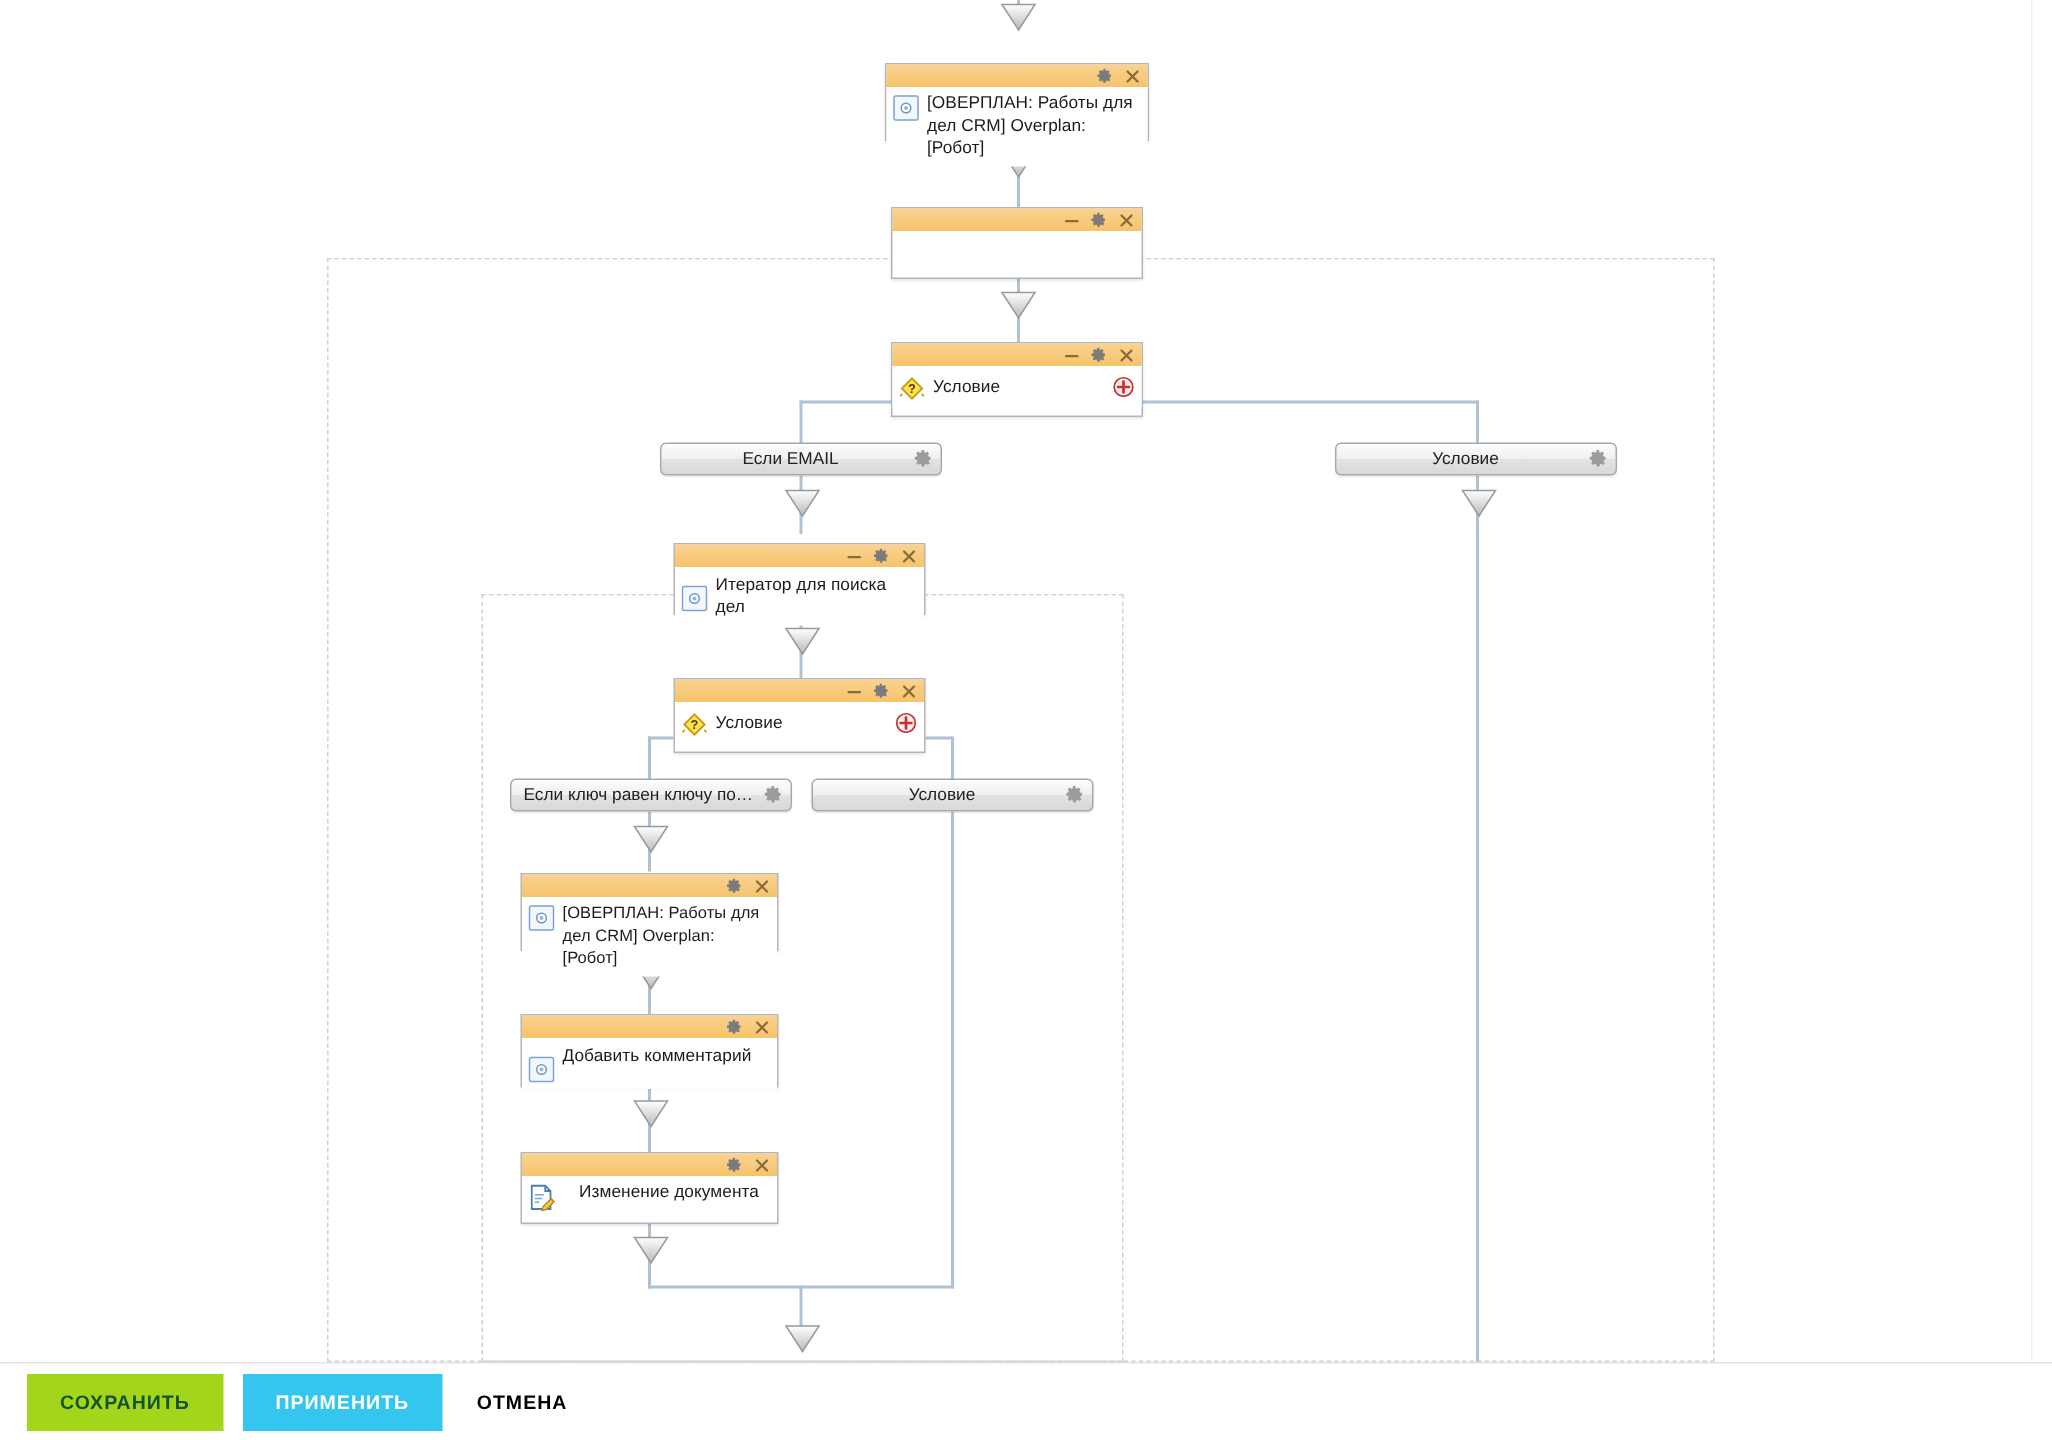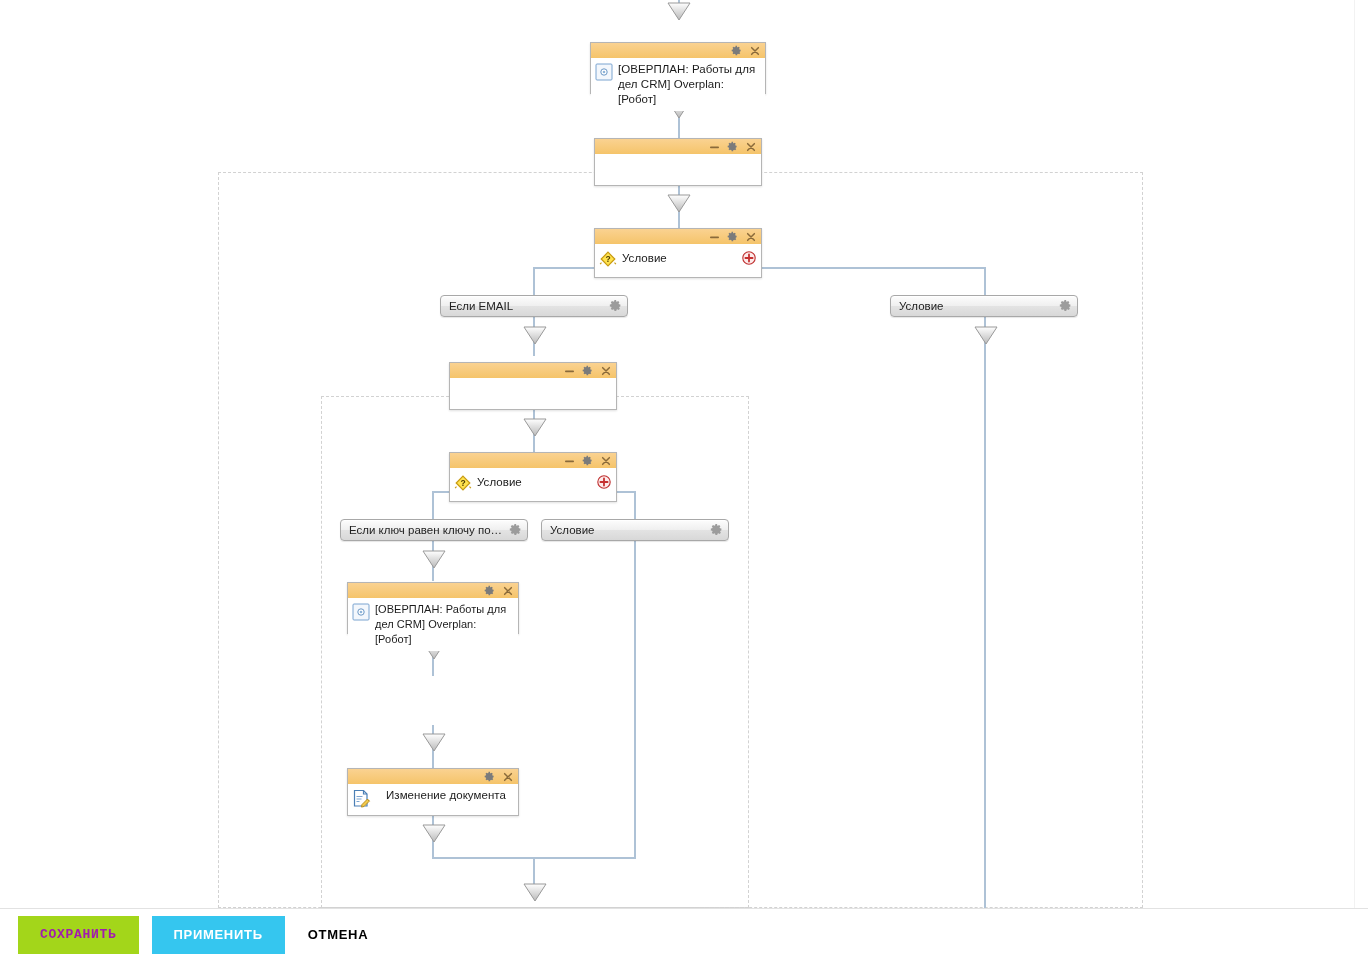--- a/index.html
+++ b/index.html
@@ -119,20 +119,21 @@
     box-shadow: 0 1px 1px rgba(0,0,0,0.10), inset 0 1px 0 #ffffff;
     display: flex;
     align-items: center;
     font-size: 11.5px;
     color: #222;
     cursor: pointer;
     padding: 0 4px 0 8px;
   }
   .branch-label {
     flex: 1 1 auto;
+    text-align: center;
     white-space: nowrap;
     overflow: hidden;
     text-overflow: ellipsis;
   }
   .branch-label.left-align { text-align: left; }
   .branch-gear {
     flex: 0 0 auto;
     width: 14px; height: 14px;
     margin-left: 4px;
   }
@@ -148,27 +149,27 @@
     display: flex;
     align-items: center;
     padding-left: 18px;
     gap: 13px;
     z-index: 50;
   }
   .btn-primary-green {
     height: 38px;
     padding: 0 22px;
     background: #a3d61a;
-    color: #a21caf;
+    color: #14532d;
     border: none;
     font-size: 13px;
     font-weight: bold;
     letter-spacing: 0.7px;
     cursor: pointer;
-    font-family: Liberation Mono, monospace;
+    font-family: Liberation Sans, sans-serif;
   }
   .btn-primary-blue {
     height: 38px;
     padding: 0 22px;
     background: #35c6ef;
     color: #ffffff;
     border: none;
     font-size: 13px;
     font-weight: bold;
     letter-spacing: 0.7px;
@@ -417,20 +418,30 @@
             <path fill="#7b7b7b" d="M8 5.2a2.8 2.8 0 100 5.6 2.8 2.8 0 000-5.6zm0 4.2a1.4 1.4 0 110-2.8 1.4 1.4 0 010 2.8z"></path>
             <path fill="#7b7b7b" d="M14 9.1V6.9l-1.7-.3a4.6 4.6 0 00-.5-1.2l1-1.4-1.6-1.6-1.4 1a4.6 4.6 0 00-1.2-.5L8.9 1.2H6.7L6.4 2.9a4.6 4.6 0 00-1.2.5l-1.4-1-1.6 1.6 1 1.4a4.6 4.6 0 00-.5 1.2L1 6.9v2.2l1.7.3c.1.4.3.8.5 1.2l-1 1.4 1.6 1.6 1.4-1c.4.2.8.4 1.2.5l.3 1.7h2.2l.3-1.7c.4-.1.8-.3 1.2-.5l1.4 1 1.6-1.6-1-1.4c.2-.4.4-.8.5-1.2L14 9.1z"></path>
           </svg>
       </span>
       <span class="tb-btn">
         <svg width="10" height="10" viewBox="0 0 12 12">
             <path stroke="#8a6a3a" stroke-width="1.8" stroke-linecap="round" d="M2 2l8 8M10 2l-8 8"></path>
           </svg>
       </span>
     </div>
+    <div class="node-body">
+      <span class="node-icon">
+        <svg width="18" height="18" viewBox="0 0 18 18">
+            <rect x="1" y="1" width="16" height="16" rx="1" fill="#f3f7fc" stroke="#7ba4d0"></rect>
+            <circle cx="9" cy="9" r="3.2" fill="#ffffff" stroke="#6a97c6"></circle>
+            <circle cx="9" cy="9" r="1.3" fill="#8fb4d8"></circle>
+          </svg>
+      </span>
+      <span class="node-label">Итератор для поиска дел</span>
+    </div>
   </div>
 
   <div class="node" style="left:437px; top:452px; width:168px; height:50px;">
     <div class="node-titlebar">
       <span class="tb-btn">
         <svg width="11" height="11" viewBox="0 0 12 12">
             <path stroke="#8a6a3a" stroke-width="1.8" stroke-linecap="round" d="M2 7h8"></path>
           </svg>
       </span>
       <span class="tb-btn">
@@ -502,20 +513,45 @@
         <svg width="18" height="18" viewBox="0 0 18 18">
             <rect x="1" y="1" width="16" height="16" rx="1" fill="#f3f7fc" stroke="#7ba4d0"></rect>
             <circle cx="9" cy="9" r="3.2" fill="#ffffff" stroke="#6a97c6"></circle>
             <circle cx="9" cy="9" r="1.3" fill="#8fb4d8"></circle>
           </svg>
       </span>
       <span class="node-label multiline" style="font-size:11px;">[ОВЕРПЛАН: Работы для дел CRM] Overplan: [Робот]</span>
     </div>
   </div>
 
+  <div class="node" style="left:335px; top:676px; width:172px; height:49px;">
+    <div class="node-titlebar">
+      <span class="tb-btn">
+        <svg width="11" height="11" viewBox="0 0 16 16">
+            <path fill="#7b7b7b" d="M8 5.2a2.8 2.8 0 100 5.6 2.8 2.8 0 000-5.6zm0 4.2a1.4 1.4 0 110-2.8 1.4 1.4 0 010 2.8z"></path>
+            <path fill="#7b7b7b" d="M14 9.1V6.9l-1.7-.3a4.6 4.6 0 00-.5-1.2l1-1.4-1.6-1.6-1.4 1a4.6 4.6 0 00-1.2-.5L8.9 1.2H6.7L6.4 2.9a4.6 4.6 0 00-1.2.5l-1.4-1-1.6 1.6 1 1.4a4.6 4.6 0 00-.5 1.2L1 6.9v2.2l1.7.3c.1.4.3.8.5 1.2l-1 1.4 1.6 1.6 1.4-1c.4.2.8.4 1.2.5l.3 1.7h2.2l.3-1.7c.4-.1.8-.3 1.2-.5l1.4 1 1.6-1.6-1-1.4c.2-.4.4-.8.5-1.2L14 9.1z"></path>
+          </svg>
+      </span>
+      <span class="tb-btn">
+        <svg width="10" height="10" viewBox="0 0 12 12">
+            <path stroke="#8a6a3a" stroke-width="1.8" stroke-linecap="round" d="M2 2l8 8M10 2l-8 8"></path>
+          </svg>
+      </span>
+    </div>
+    <div class="node-body">
+      <span class="node-icon">
+        <svg width="18" height="18" viewBox="0 0 18 18">
+            <rect x="1" y="1" width="16" height="16" rx="1" fill="#f3f7fc" stroke="#7ba4d0"></rect>
+            <circle cx="9" cy="9" r="3.2" fill="#ffffff" stroke="#6a97c6"></circle>
+            <circle cx="9" cy="9" r="1.3" fill="#8fb4d8"></circle>
+          </svg>
+      </span>
+      <span class="node-label">Добавить комментарий</span>
+    </div>
+  </div>
 
   <div class="node" style="left:335px; top:768px; width:172px; height:48px;">
     <div class="node-titlebar">
       <span class="tb-btn">
         <svg width="11" height="11" viewBox="0 0 16 16">
             <path fill="#7b7b7b" d="M8 5.2a2.8 2.8 0 100 5.6 2.8 2.8 0 000-5.6zm0 4.2a1.4 1.4 0 110-2.8 1.4 1.4 0 010 2.8z"></path>
             <path fill="#7b7b7b" d="M14 9.1V6.9l-1.7-.3a4.6 4.6 0 00-.5-1.2l1-1.4-1.6-1.6-1.4 1a4.6 4.6 0 00-1.2-.5L8.9 1.2H6.7L6.4 2.9a4.6 4.6 0 00-1.2.5l-1.4-1-1.6 1.6 1 1.4a4.6 4.6 0 00-.5 1.2L1 6.9v2.2l1.7.3c.1.4.3.8.5 1.2l-1 1.4 1.6 1.6 1.4-1c.4.2.8.4 1.2.5l.3 1.7h2.2l.3-1.7c.4-.1.8-.3 1.2-.5l1.4 1 1.6-1.6-1-1.4c.2-.4.4-.8.5-1.2L14 9.1z"></path>
           </svg>
       </span>
       <span class="tb-btn">

